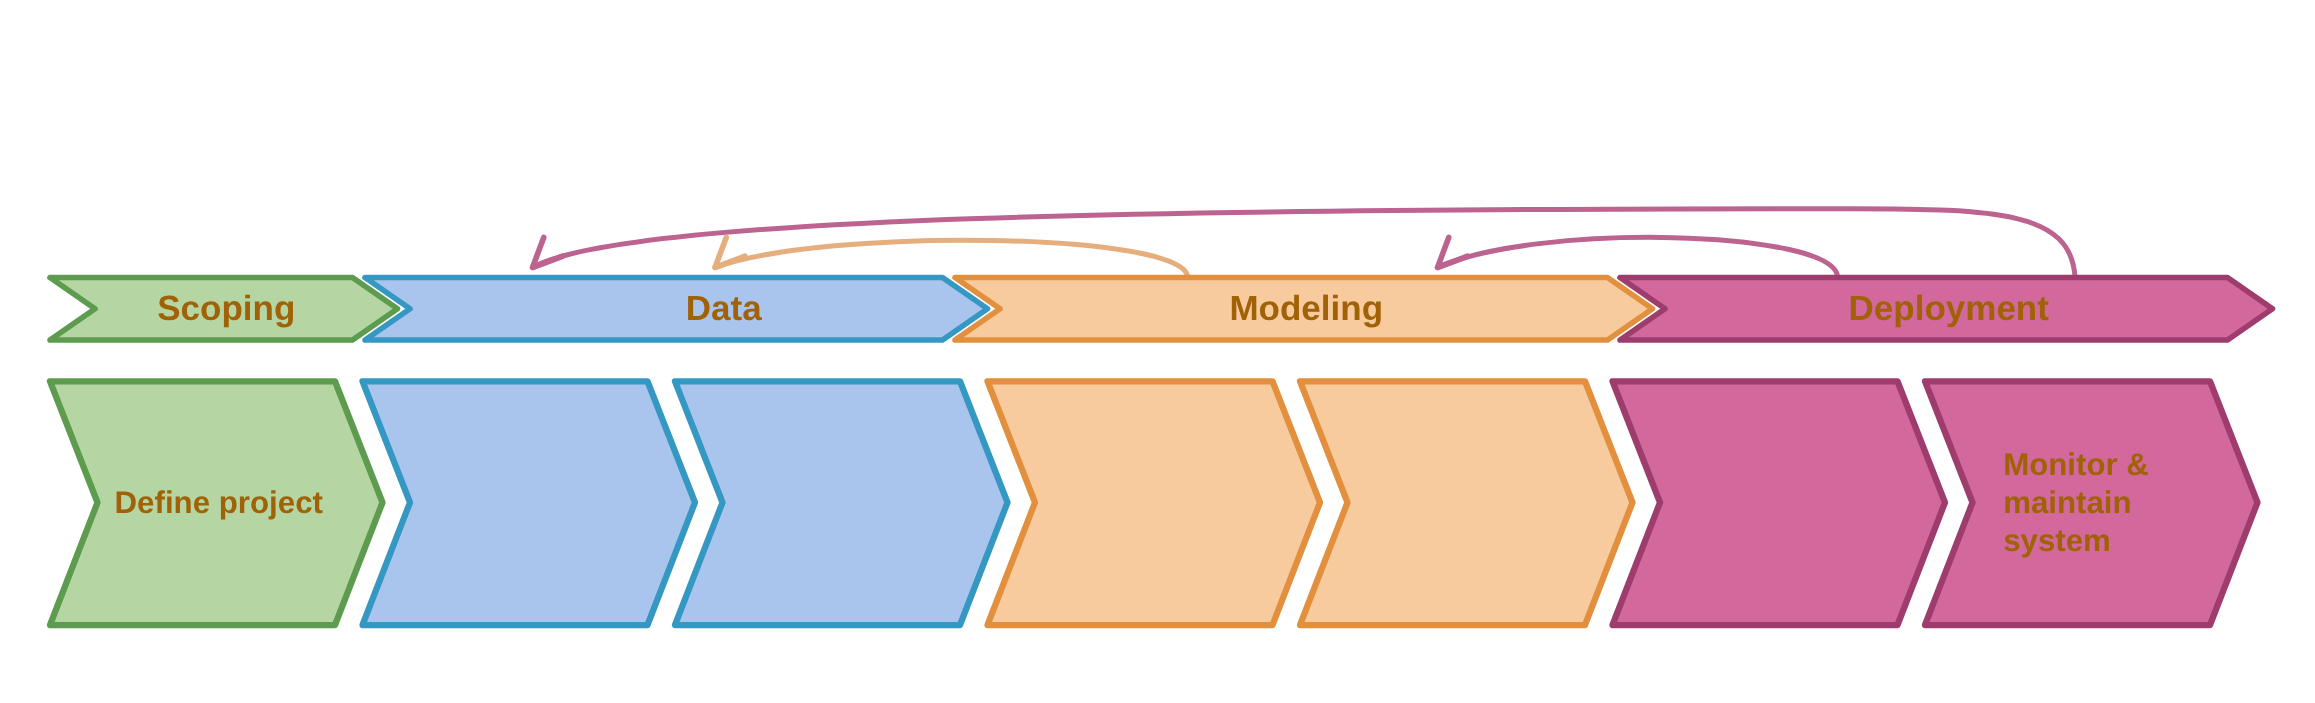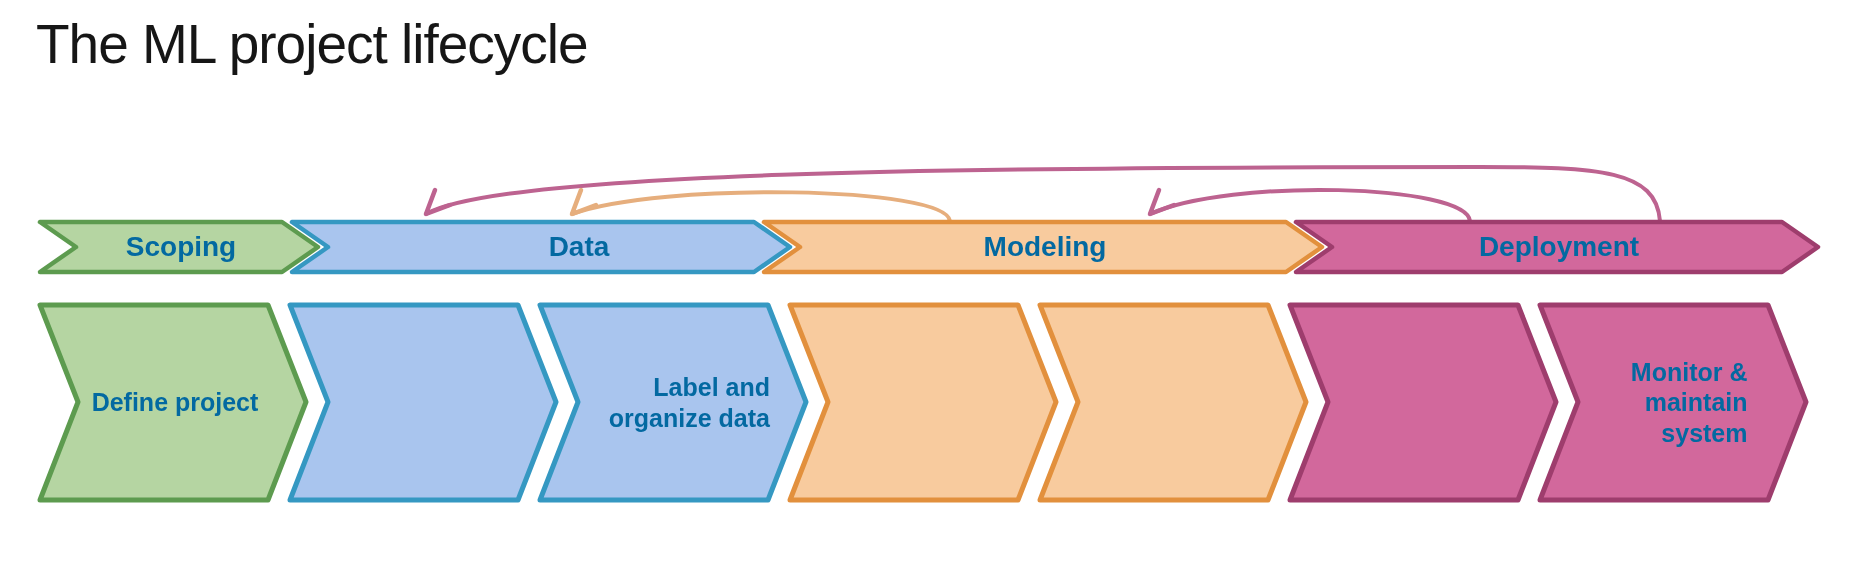--- a/index.html
+++ b/index.html
@@ -27,44 +27,43 @@
     left: 0;
     top: 0;
     width: 1852px;
     height: 562px;
   }
   .phase-label, .step-label {
     position: absolute;
     display: flex;
     align-items: center;
     justify-content: center;
-    text-align: right;
+    text-align: left;
     transform: translateX(-50%);
-    color: #0369a1;
+    color: #a16207;
     font-weight: 700;
   }
   .phase-label {
     top: 222px;
     height: 50px;
     font-size: 28px;
     white-space: nowrap;
   }
   .step-label {
     top: 305px;
     height: 195px;
     font-size: 25px;
     line-height: 1.22;
   }
 </style>
 </head>
 <body>
 
 <div class="stage">
 
-  <h1 class="title">The ML project lifecycle</h1>
 
   <svg class="diagram-svg" viewBox="0 0 1852 562" xmlns="http://www.w3.org/2000/svg">
 
     <g fill="none" stroke-linecap="round" stroke-linejoin="round">
       <path stroke-width="4" d="M 1660 221 C 1656 170 1600 167 1480 167 C 950 167 500 172 426 214" stroke="#bd6390"></path>
       <path stroke-width="4.5" d="M 435 190 L 426 214 L 450 205" stroke="#bd6390"></path>
 
       <path stroke-width="4" d="M 1470 221 C 1466 184 1230 178 1150 214" stroke="#bd6390"></path>
       <path stroke-width="4.5" d="M 1159 190 L 1150 214 L 1174 205" stroke="#bd6390"></path>
 
@@ -89,16 +88,15 @@
       <polygon points="1540,305 1768,305 1806,402 1768,500 1540,500 1578,402" fill="#d2689c" stroke="#9e3d6d"></polygon>
     </g>
   </svg>
 
   <div class="phase-label" style="left:181px;">Scoping</div>
   <div class="phase-label" style="left:543px;margin-left:36px;">Data</div>
   <div class="phase-label" style="left:1045px;">Modeling</div>
   <div class="phase-label" style="left:1559px;">Deployment</div>
 
   <div class="step-label" style="left:175px; width:220px;">Define project</div>
-  <div class="step-label" style="left:675px; width:190px;">Label and organize data</div>
   <div class="step-label" style="left:1675px; width:145px;">Monitor &amp; maintain system</div>
 
 </div>
 
 </body></html>

